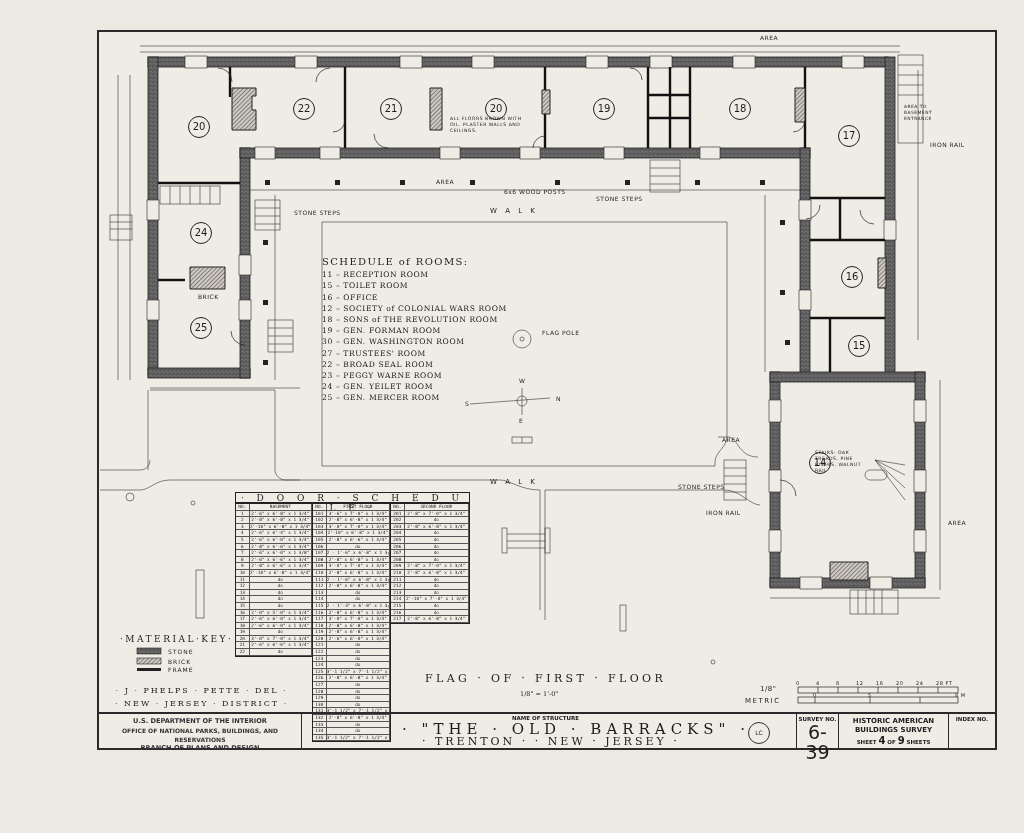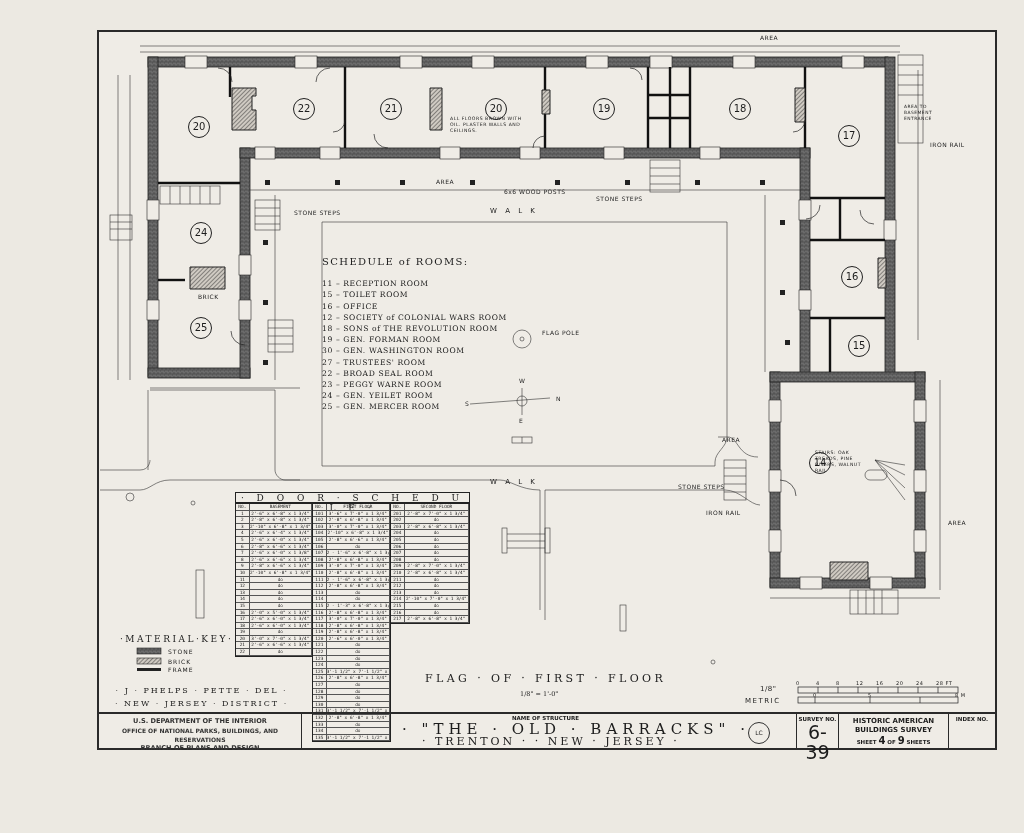--- a/index.html
+++ b/index.html
@@ -3,21 +3,21 @@
 <meta charset="utf-8">
 <style>
   html,body{margin:0;padding:0;}
   body{width:1024px;height:833px;background:#ece9e2;position:relative;overflow:hidden;font-family:"DejaVu Serif",serif;color:#1c1c1c;}
   .sheet{position:absolute;left:97px;top:30px;width:900px;height:720px;border:2px solid #2a2a2a;box-sizing:border-box;background:#efece6;}
   .abs{position:absolute;}
   svg{position:absolute;left:0;top:0;}
   .lbl{position:absolute;font-family:"DejaVu Sans",sans-serif;font-size:6px;letter-spacing:.5px;color:#222;white-space:nowrap;}
   .roomnum{position:absolute;width:20px;height:20px;border:1.4px solid #222;border-radius:50%;font-family:"DejaVu Sans",sans-serif;font-size:10px;text-align:center;line-height:20px;background:transparent;}
   .sched{position:absolute;left:322px;top:256px;font-family:"DejaVu Serif",serif;font-size:7.6px;line-height:11.2px;letter-spacing:.6px;}
-  .sched .h{font-size:10px;letter-spacing:1.4px;margin-bottom:11px;}
+  .sched .h{font-size:10px;letter-spacing:1.4px;margin-bottom:2px;}
   .door-title{position:absolute;left:235px;top:492px;width:235px;height:11px;border:1px solid #222;box-sizing:border-box;font-size:9px;letter-spacing:5px;text-align:center;line-height:10px;}
   .grid{position:absolute;border:1px solid #222;box-sizing:border-box;}
   .row{display:flex;height:6.6px;border-bottom:.7px solid #555;box-sizing:border-box;font-family:"DejaVu Sans Mono",monospace;font-size:4.4px;line-height:6px;}
   .row span{border-right:.7px solid #555;box-sizing:border-box;text-align:center;overflow:hidden;white-space:nowrap;}
   .title-block{position:absolute;left:97px;top:712px;width:900px;height:38px;border:2px solid #2a2a2a;box-sizing:border-box;display:flex;}
   .tb-cell{border-right:1.5px solid #2a2a2a;box-sizing:border-box;position:relative;}
   .dept{font-family:"DejaVu Sans",sans-serif;font-size:6.6px;font-weight:bold;text-align:center;line-height:9px;padding-top:3px;color:#333;}
   .nm-label{position:absolute;left:210px;top:1px;font-family:"DejaVu Sans",sans-serif;font-size:5.5px;font-weight:bold;}
   .nm1{position:absolute;left:100px;top:6px;font-size:15px;letter-spacing:5px;font-family:"DejaVu Serif",serif;}
   .nm2{position:absolute;left:120px;top:21px;font-size:11px;letter-spacing:3px;font-family:"DejaVu Serif",serif;}

